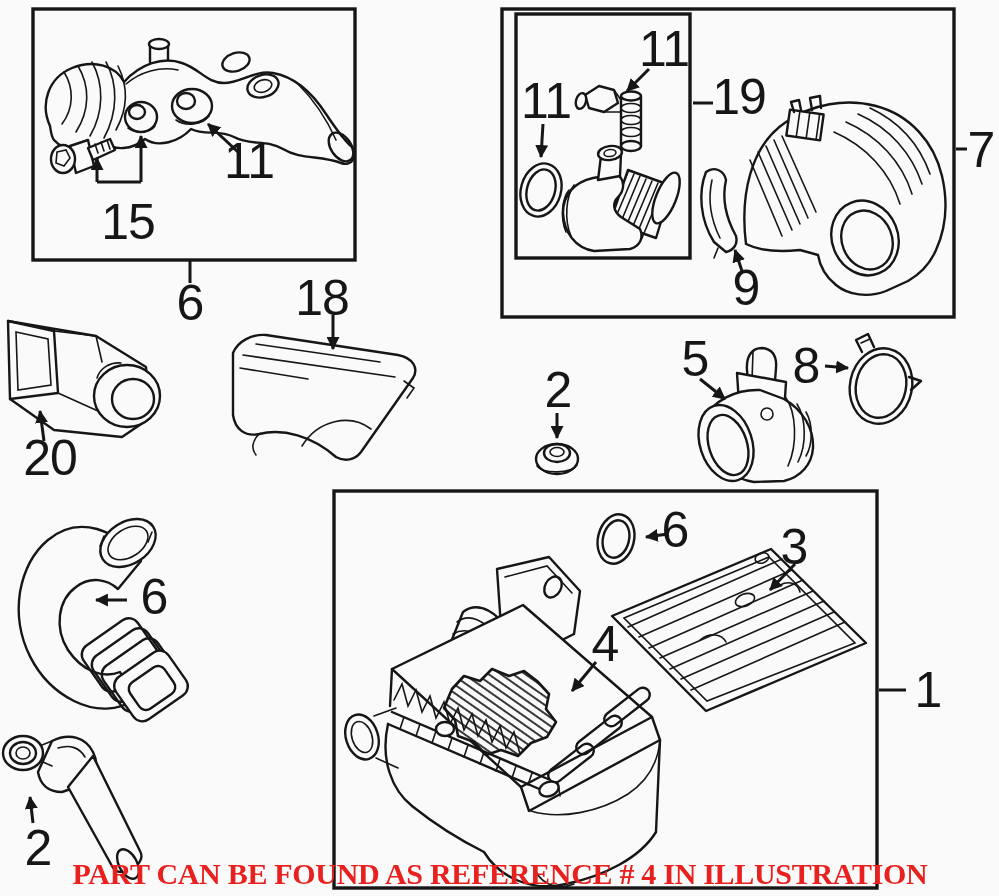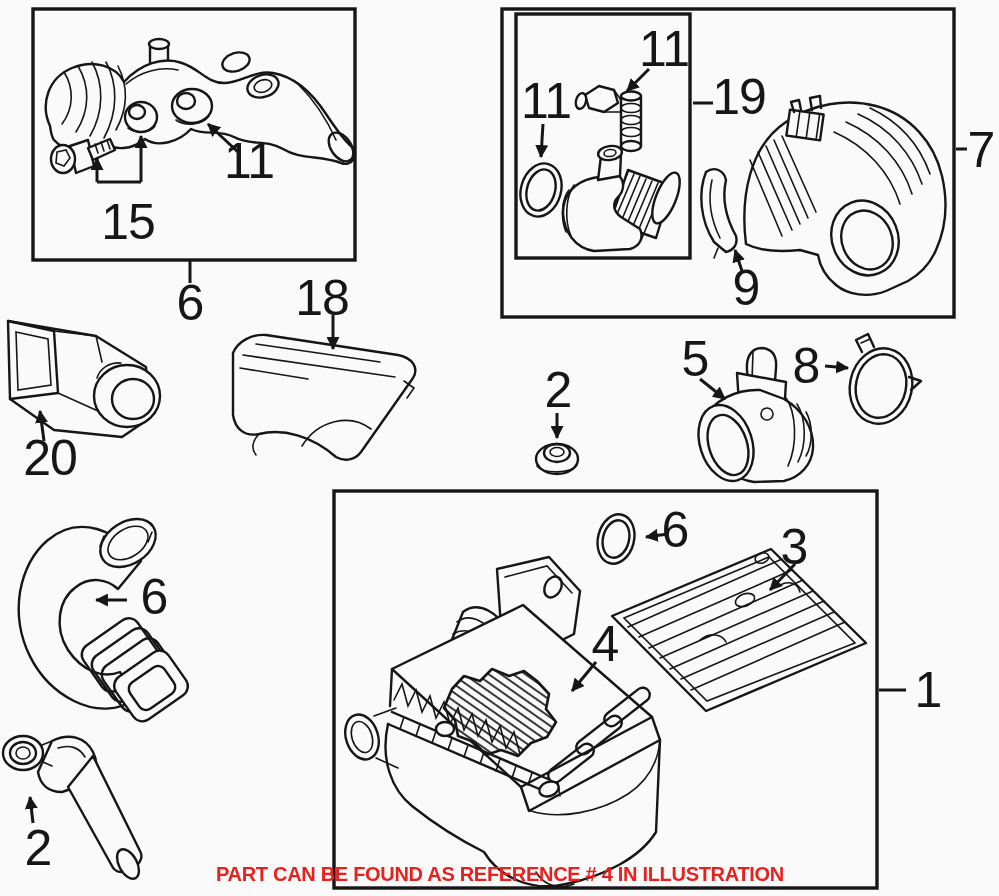--- a/index.html
+++ b/index.html
@@ -9,23 +9,23 @@
     font-family:"Liberation Sans", sans-serif;
   }
   svg.art{position:absolute;left:0;top:0;z-index:1;}
   .num{
     position:absolute;z-index:3;transform:translate(-50%,-50%);
     font-size:50px;line-height:1;color:#161616;letter-spacing:-1px;
     font-family:"Liberation Sans", sans-serif;white-space:nowrap;
   }
   .banner{
     position:absolute;z-index:4;left:500px;top:874px;transform:translate(-50%,-50%);
-    font-size:20px;font-weight:700;letter-spacing:-0.3px;white-space:nowrap;
+    font-size:30px;font-weight:700;letter-spacing:-0.3px;white-space:nowrap;
     color:#e8201e;
-    font-family:Liberation Sans, sans-serif;
+    font-family:Liberation Serif, serif;
   }
   
   .ol{stroke:#161616;stroke-width:2.4;fill:none;stroke-linecap:round;stroke-linejoin:round;}
   .fl{stroke:#161616;stroke-width:2.4;fill:#fafafa;stroke-linecap:round;stroke-linejoin:round;}
   .thin{stroke:#161616;stroke-width:1.6;fill:none;stroke-linecap:round;}
   .box{stroke:#161616;stroke-width:3.4;fill:none;}
   .lead{stroke:#161616;stroke-width:3;fill:none;}
   .arrow{stroke:#161616;stroke-width:3;fill:none;marker-end:url(#ah);}
 </style>
 </head>

